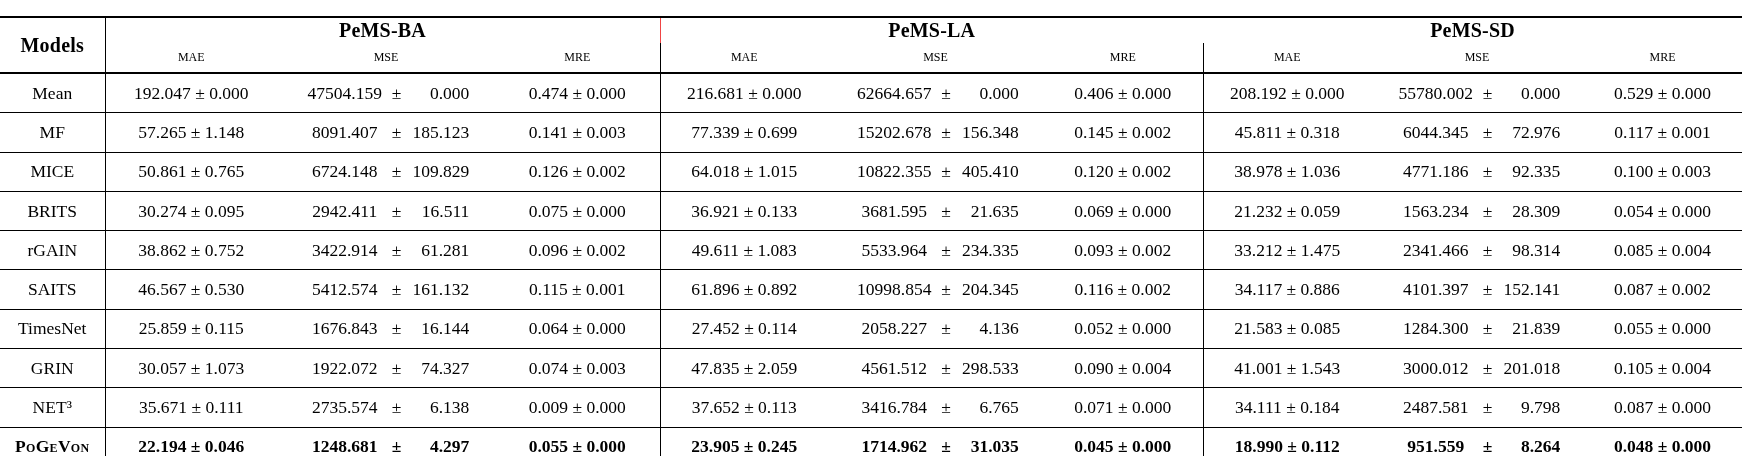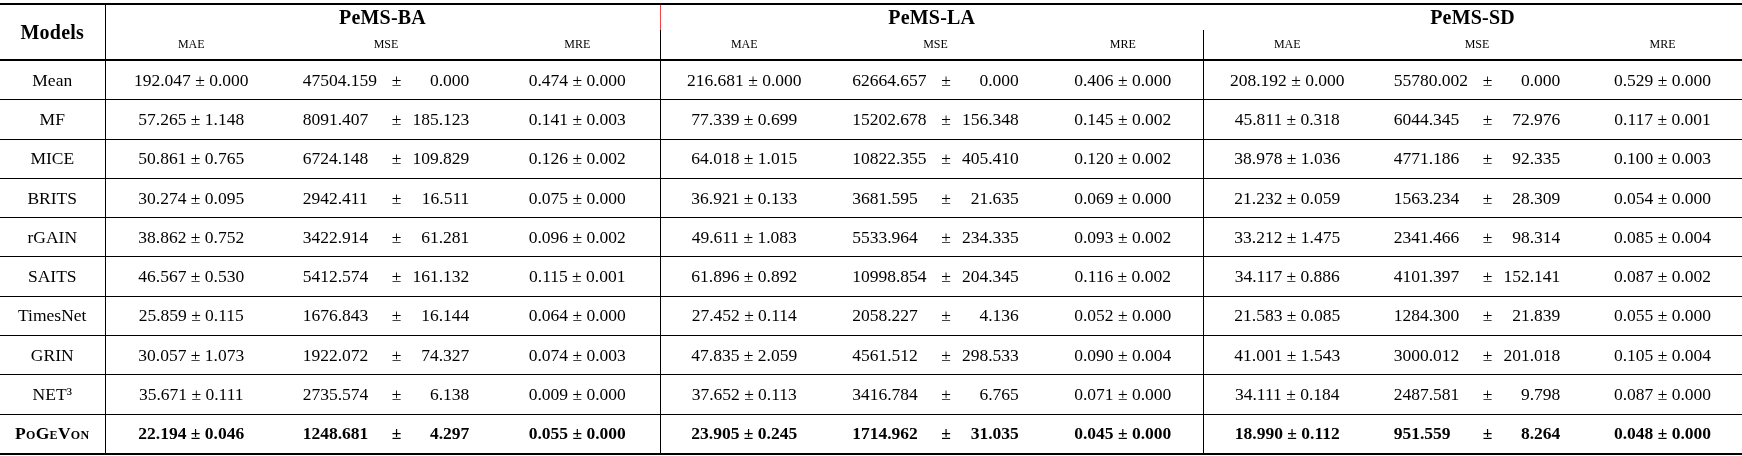--- a/index.html
+++ b/index.html
@@ -9,21 +9,21 @@
   }
   body {
     font-family: "Liberation Serif", "DejaVu Serif", serif;
     color: #000000;
   }
   .paper-table-wrap {
     width: 1742px;
     height: 456px;
     background: #ffffff;
     box-sizing: border-box;
-    padding-top: 3px;
+    padding-top: 16px;
   }
   table.results {
     width: 1742px;
     border-collapse: collapse;
     table-layout: fixed;
     border-top: 2px solid #000;
     border-bottom: 2px solid #000;
     font-size: 17.5px;
   }
   th, td {
@@ -55,21 +55,21 @@
   thead th.group-title-end { border-right: 1px solid #ef4444; }
   thead th.metric-end { border-right: 1px solid #000; }
   
   tbody td { height: 38.3px; border-top: 1px solid #000; }
   td.col-models { border-right: 1px solid #000; margin-top: 12px; }
   td.group-end { border-right: 1px solid #000; }
   tr.bold-row td { font-weight: bold; }
   td.model-cell.sc { font-variant: small-caps; letter-spacing: 0.3px; }
   
   .mse-wrap { display: inline-flex; align-items: baseline; }
-  .mse-val { display: inline-block; width: 9.6ch; text-align: left; }
+  .mse-val { display: inline-block; width: 9.6ch; text-align: center; }
   .mse-pm  { display: inline-block; padding: 0 5px; }
   .mse-err { display: inline-block; width: 7.2ch; text-align: right; }
 </style>
 </head>
 <body>
 
 <div class="paper-table-wrap">
   <table class="results">
     <colgroup>
       <col style="width:105px">

